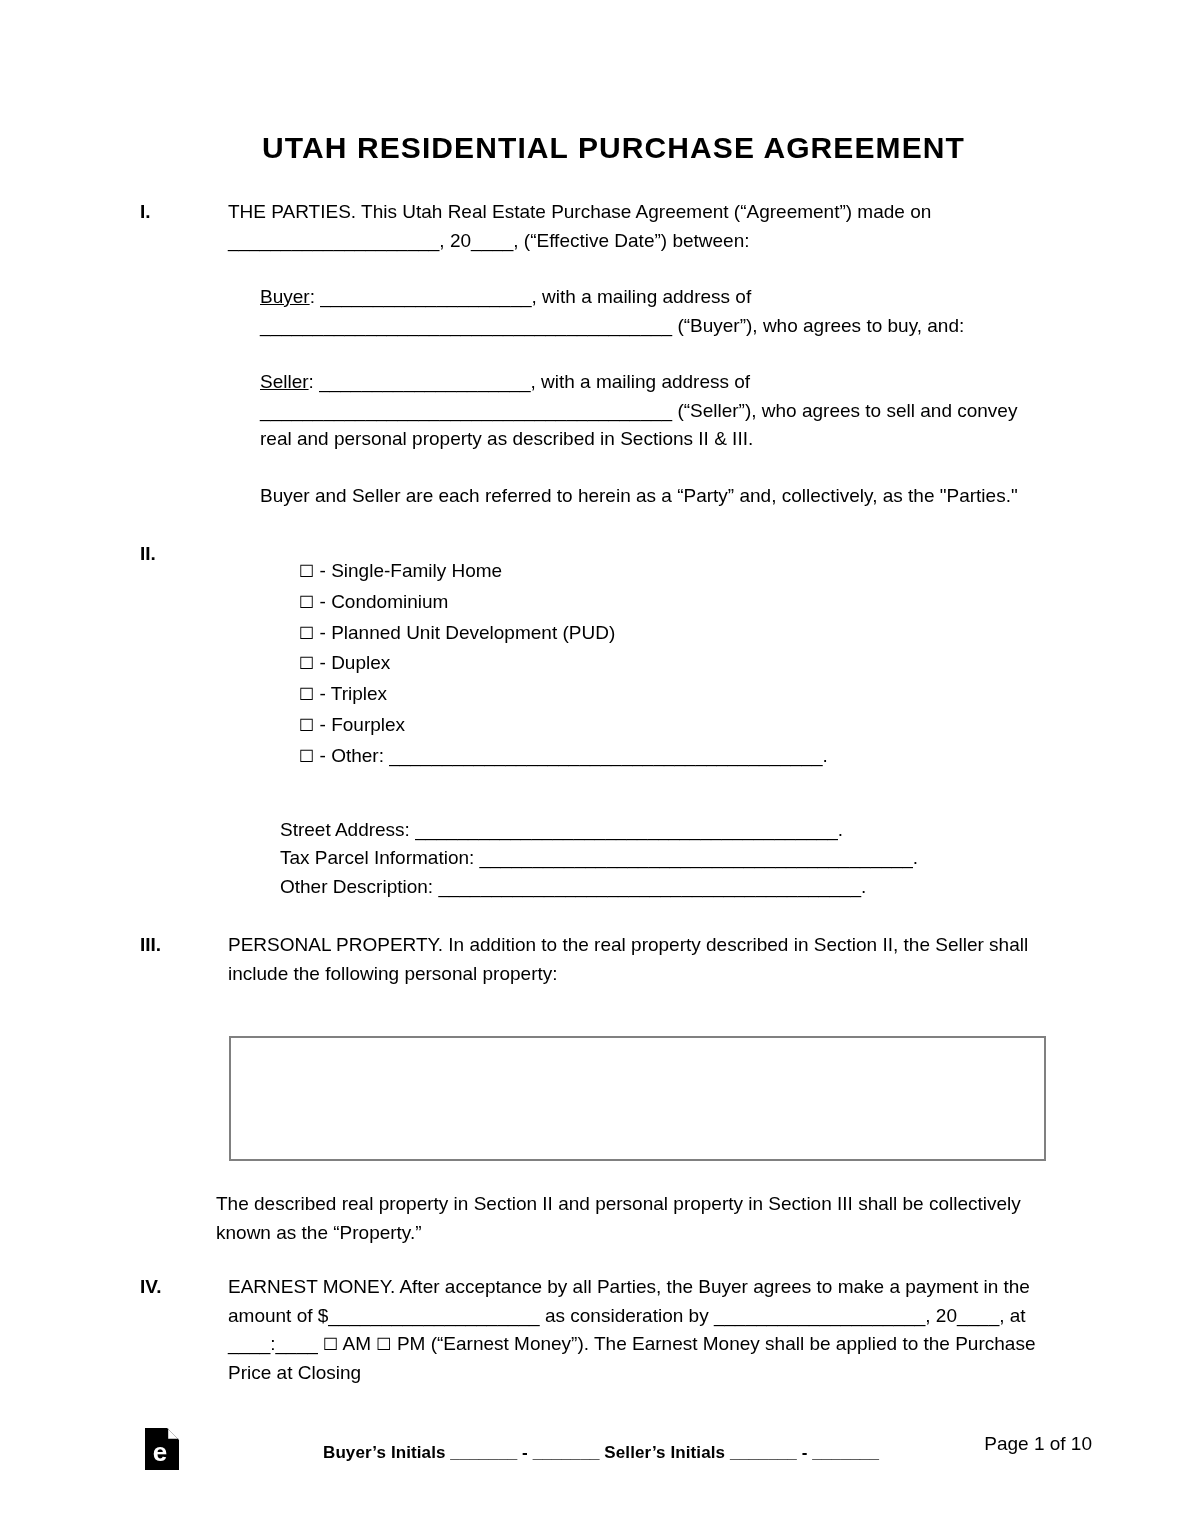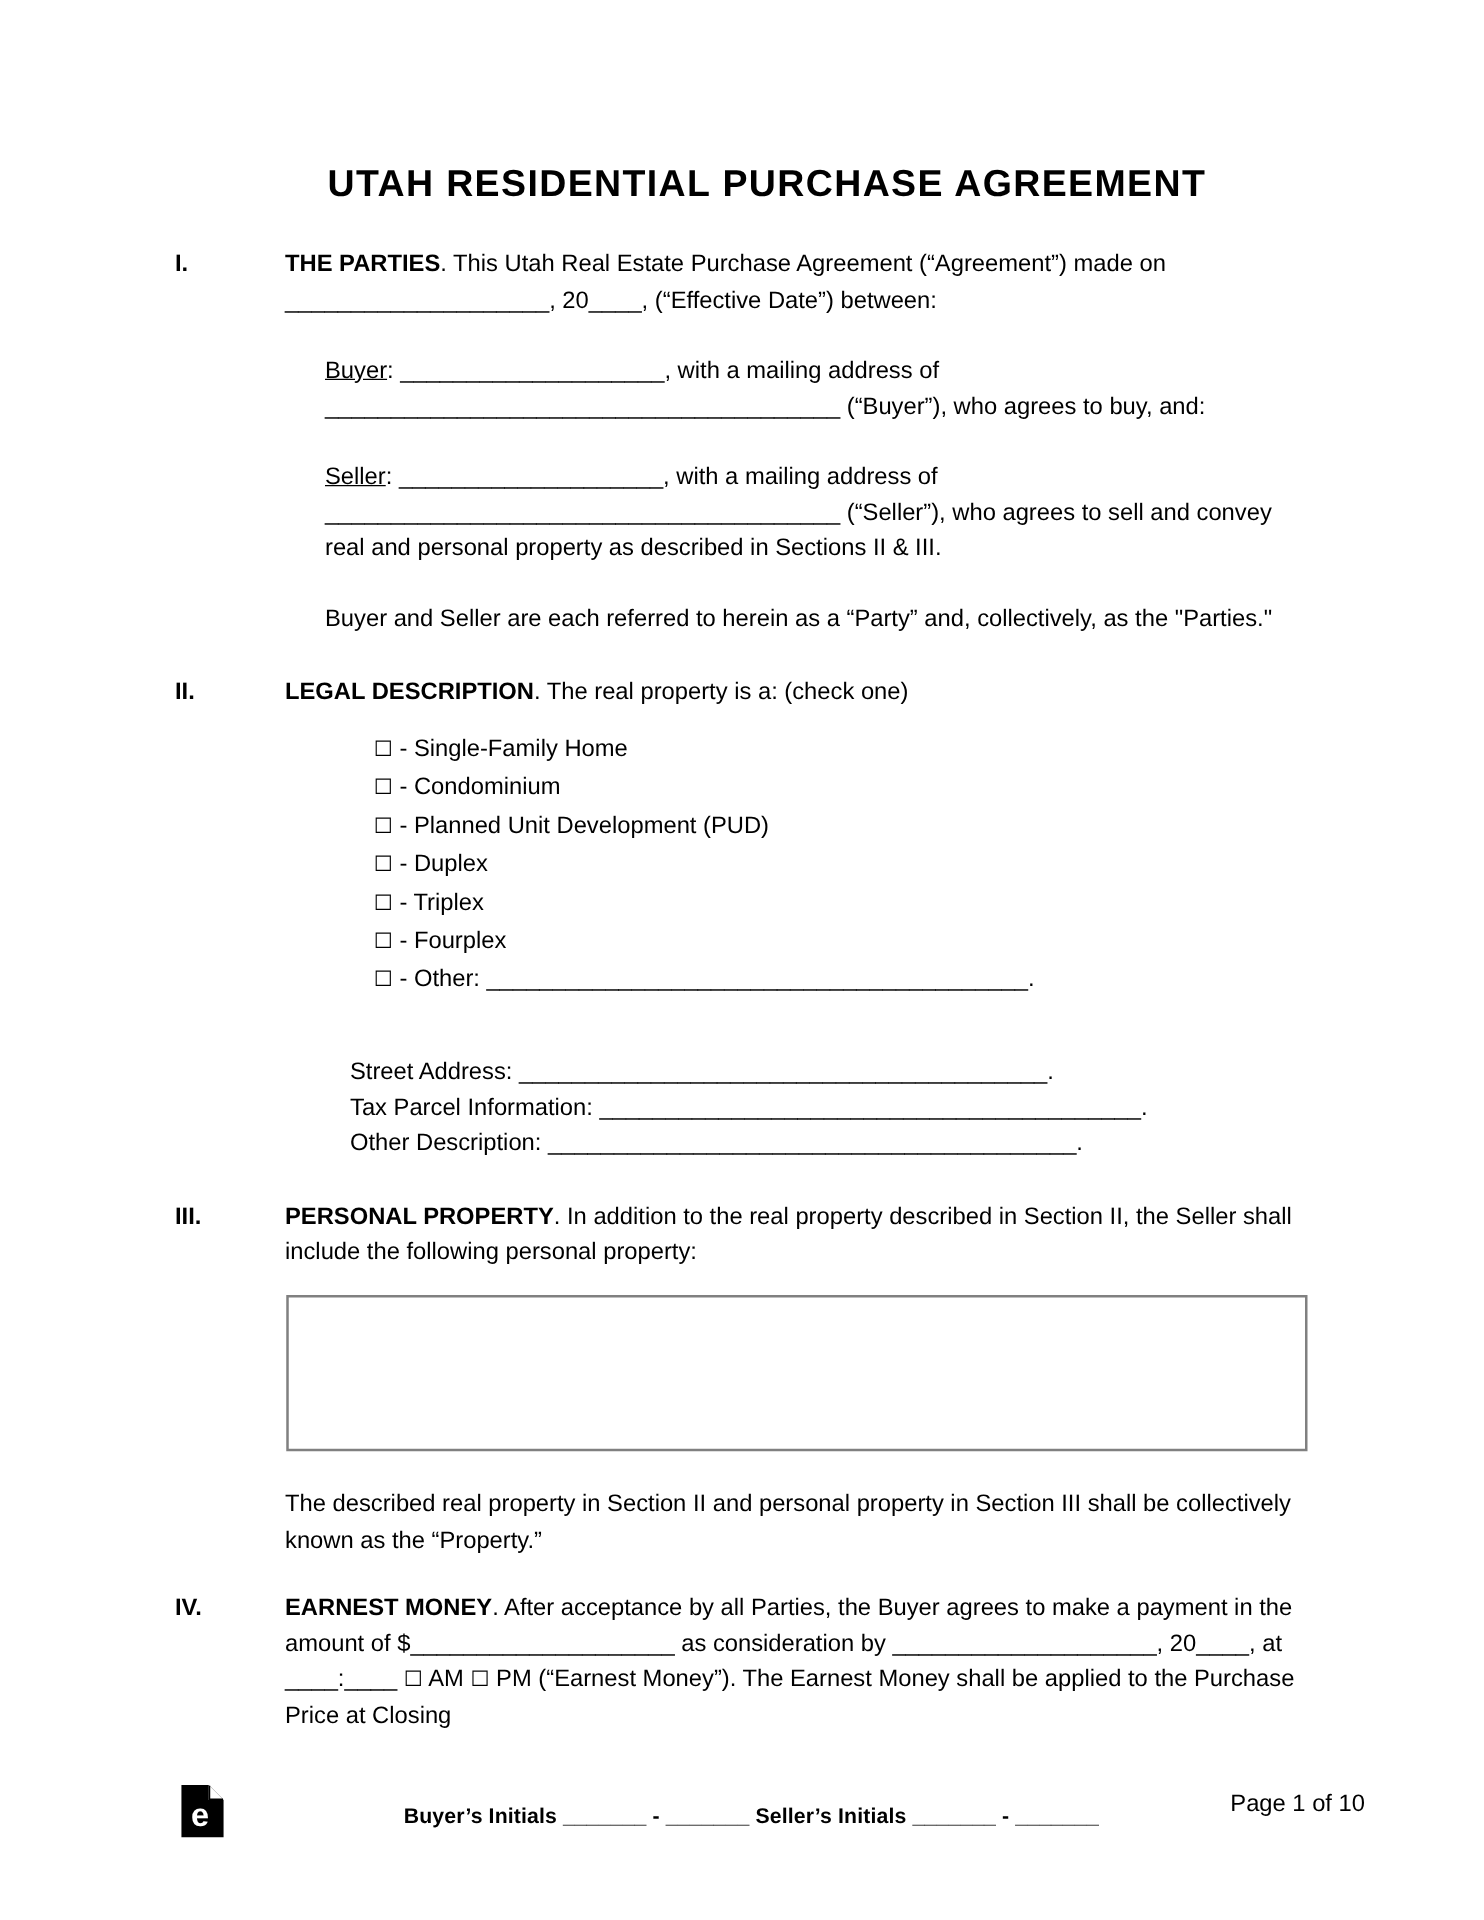--- a/index.html
+++ b/index.html
@@ -60,21 +60,21 @@
     flex: 1 1 auto;
     font-size: 19px;
     line-height: 28.5px;
   }
 
   .para {
     font-size: 19px;
     line-height: 28.5px;
     margin: 0;
   }
-  .lead { font-weight: bold; margin-top: 34px; }
+  .lead { font-weight: normal; margin-top: 34px; }
   .u { text-decoration: underline; }
 
   .gap-sm { height: 28px; }
   .gap-md { height: 30px; }
 
   
   .indent-body {
     margin-left: 120px;
     font-size: 19px;
     line-height: 28.5px;
@@ -184,21 +184,20 @@
 
     <div class="gap-sm"></div>
 
     <div class="indent-body">Buyer and Seller are each referred to herein as a “Party” and, collectively, as the "Parties."</div>
 
     <div class="gap-md"></div>
 
     <div class="section">
       <div class="numeral">II.</div>
       <div class="sec-body">
-        <p class="para"><span class="lead">LEGAL DESCRIPTION</span><span>. The real property is a: (check one)</span></p>
 
         <ul class="check-list">
           <li class="check-item"><span class="cb">☐</span> <span>- Single-Family Home</span></li>
           <li class="check-item"><span class="cb">☐</span> <span>- Condominium</span></li>
           <li class="check-item"><span class="cb">☐</span> <span>- Planned Unit Development (PUD)</span></li>
           <li class="check-item"><span class="cb">☐</span> <span>- Duplex</span></li>
           <li class="check-item"><span class="cb">☐</span> <span>- Triplex</span></li>
           <li class="check-item"><span class="cb">☐</span> <span>- Fourplex</span></li>
           <li class="check-item"><span class="cb">☐</span> <span>- Other: _________________________________________.</span></li>
         </ul>
@@ -219,21 +218,21 @@
       <div class="numeral">III.</div>
       <div class="sec-body">
         <p class="para"><span class="lead">PERSONAL PROPERTY</span><span>. In addition to the real property described in Section II, the Seller shall include the following personal property:</span></p>
       </div>
     </div>
 
   </div>
 
   <div class="pp-box"></div>
 
-  <div style="position:absolute; left:228px; top:1190px; width:818px; font-size:19px; line-height:28.5px;">The described real property in Section II and personal property in Section III shall be collectively known as the “Property.”</div>
+  <div style="position:absolute; left:216px; top:1190px; width:818px; font-size:19px; line-height:28.5px;">The described real property in Section II and personal property in Section III shall be collectively known as the “Property.”</div>
 
   <div style="position:absolute; left:140px; top:1273px; width:910px; display:flex; align-items:flex-start;">
     <div class="numeral">IV.</div>
     <div class="sec-body">
       <p class="para"><span class="lead">EARNEST MONEY</span><span>. After acceptance by all Parties, the Buyer agrees to make a payment in the amount of $____________________ as consideration by ____________________, 20____, at ____:____ </span><span class="cb">☐</span> <span>AM</span> <span class="cb">☐</span> <span>PM</span><span> (“Earnest Money”). The Earnest Money shall be applied to the Purchase Price at Closing</span></p>
     </div>
   </div>
 
   <div class="footer">
 

